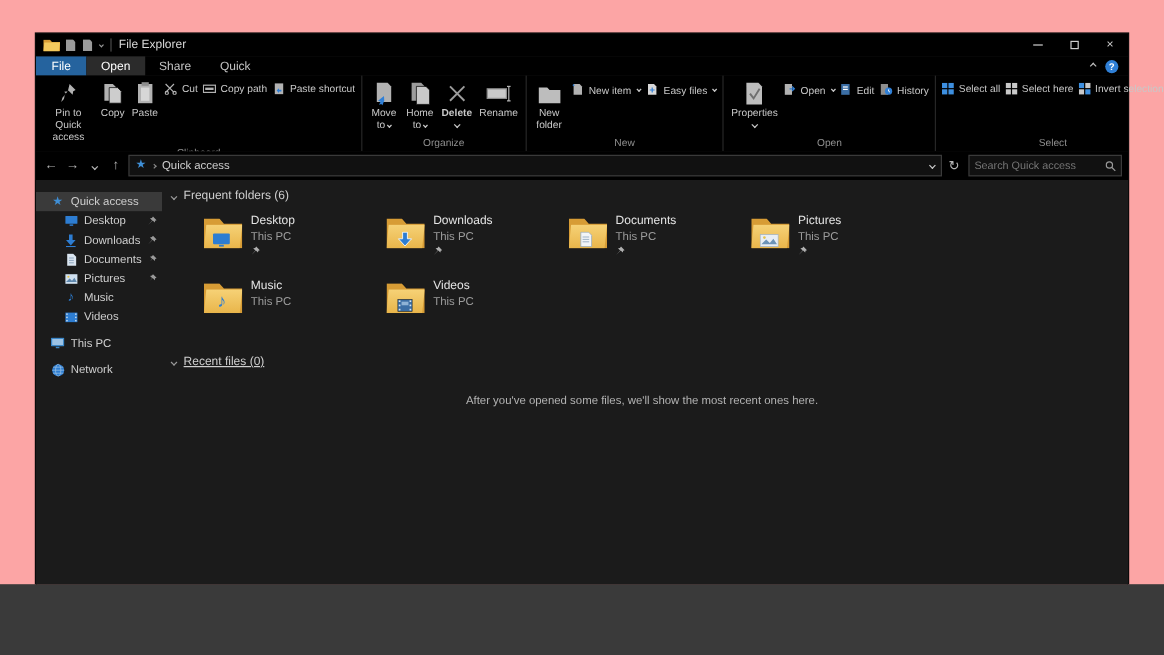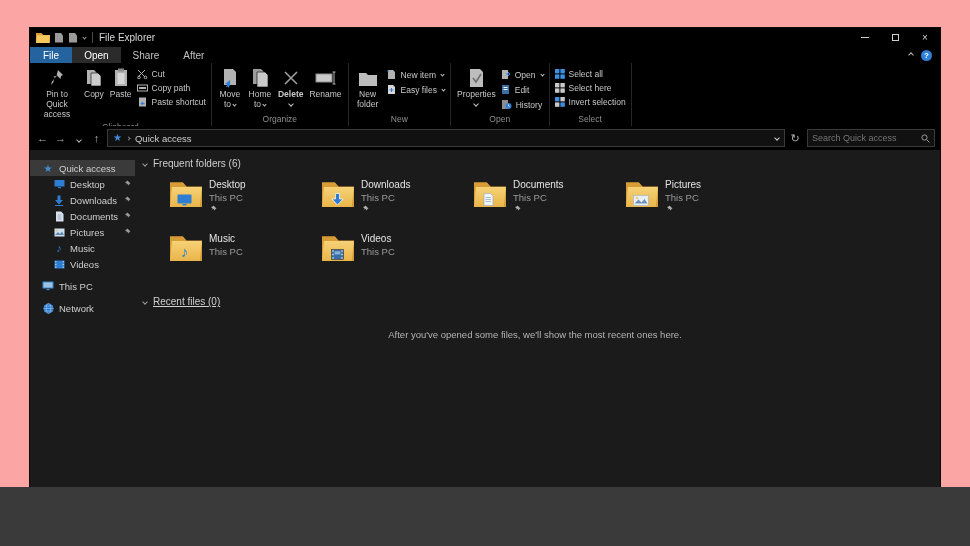--- a/index.html
+++ b/index.html
@@ -33,21 +33,21 @@
 
   
   .ribbon { height:63px; background:#000; display:flex; color:#c8c8c8; flex:0 0 auto; }
   .rgroup { display:flex; flex-direction:column; border-right:1px solid #262626; padding:2px 3px 0; }
   .rbody { flex:1; display:flex; align-items:flex-start; }
   .rlabel { text-align:center; color:#8f8f8f; font-size:8.5px; padding:1px 0 2px; }
   .bigbtn { display:flex; flex-direction:column; align-items:center; text-align:center; font-size:8.5px; line-height:1.15; padding:2px 3px; color:#c8c8c8; }
   .bigbtn .ic { height:22px; display:flex; align-items:center; justify-content:center; margin-bottom:1px; }
   .lblwrap { display:inline; }
   .lblwrap .chev { width:3px; height:3px; margin-left:2px; margin-bottom:1px; }
-  .smallcol { display:flex; flex-direction:column; gap:4px; padding:4px 2px 0; }
+  .smallcol { display:flex; flex-direction:row; gap:4px; padding:4px 2px 0; }
   .smallbtn { display:flex; align-items:center; gap:4px; font-size:8.5px; color:#c8c8c8; white-space:nowrap; }
   .smallbtn .chev { width:3px; height:3px; margin-left:1px; }
 
   
   .addressbar { height:24px; background:#000; display:flex; align-items:center; gap:3px; padding:0 5px; flex:0 0 auto; }
   .navbtn { color:#b5b5b5; font-size:11px; width:15px; text-align:center; line-height:1; }
   .navbtn .chev { width:4px; height:4px; color:#b5b5b5; }
   .addressbox { flex:1; height:18px; background:#111; border:1px solid #3a3a3a; display:flex; align-items:center; gap:5px; padding:0 5px; color:#cfcfcf; font-size:9.5px; }
   .addr-star { color:#3f8fd6; font-size:10px; line-height:1; }
   .refreshbtn { color:#b5b5b5; font-size:11px; width:14px; text-align:center; }
@@ -124,21 +124,21 @@
     <div class="tab file">
           <span>File</span>
         </div>
     <div class="tab active">
           <span>Open</span>
         </div>
     <div class="tab">
           <span>Share</span>
         </div>
     <div class="tab">
-          <span>After</span>
+          <span>Quick</span>
         </div>
     <div class="tab-right">
       <span class="chev up"></span>
       <span class="help-badge">?</span>
     </div>
   </div>
 
   <div class="ribbon">
 
     <div class="rgroup">

